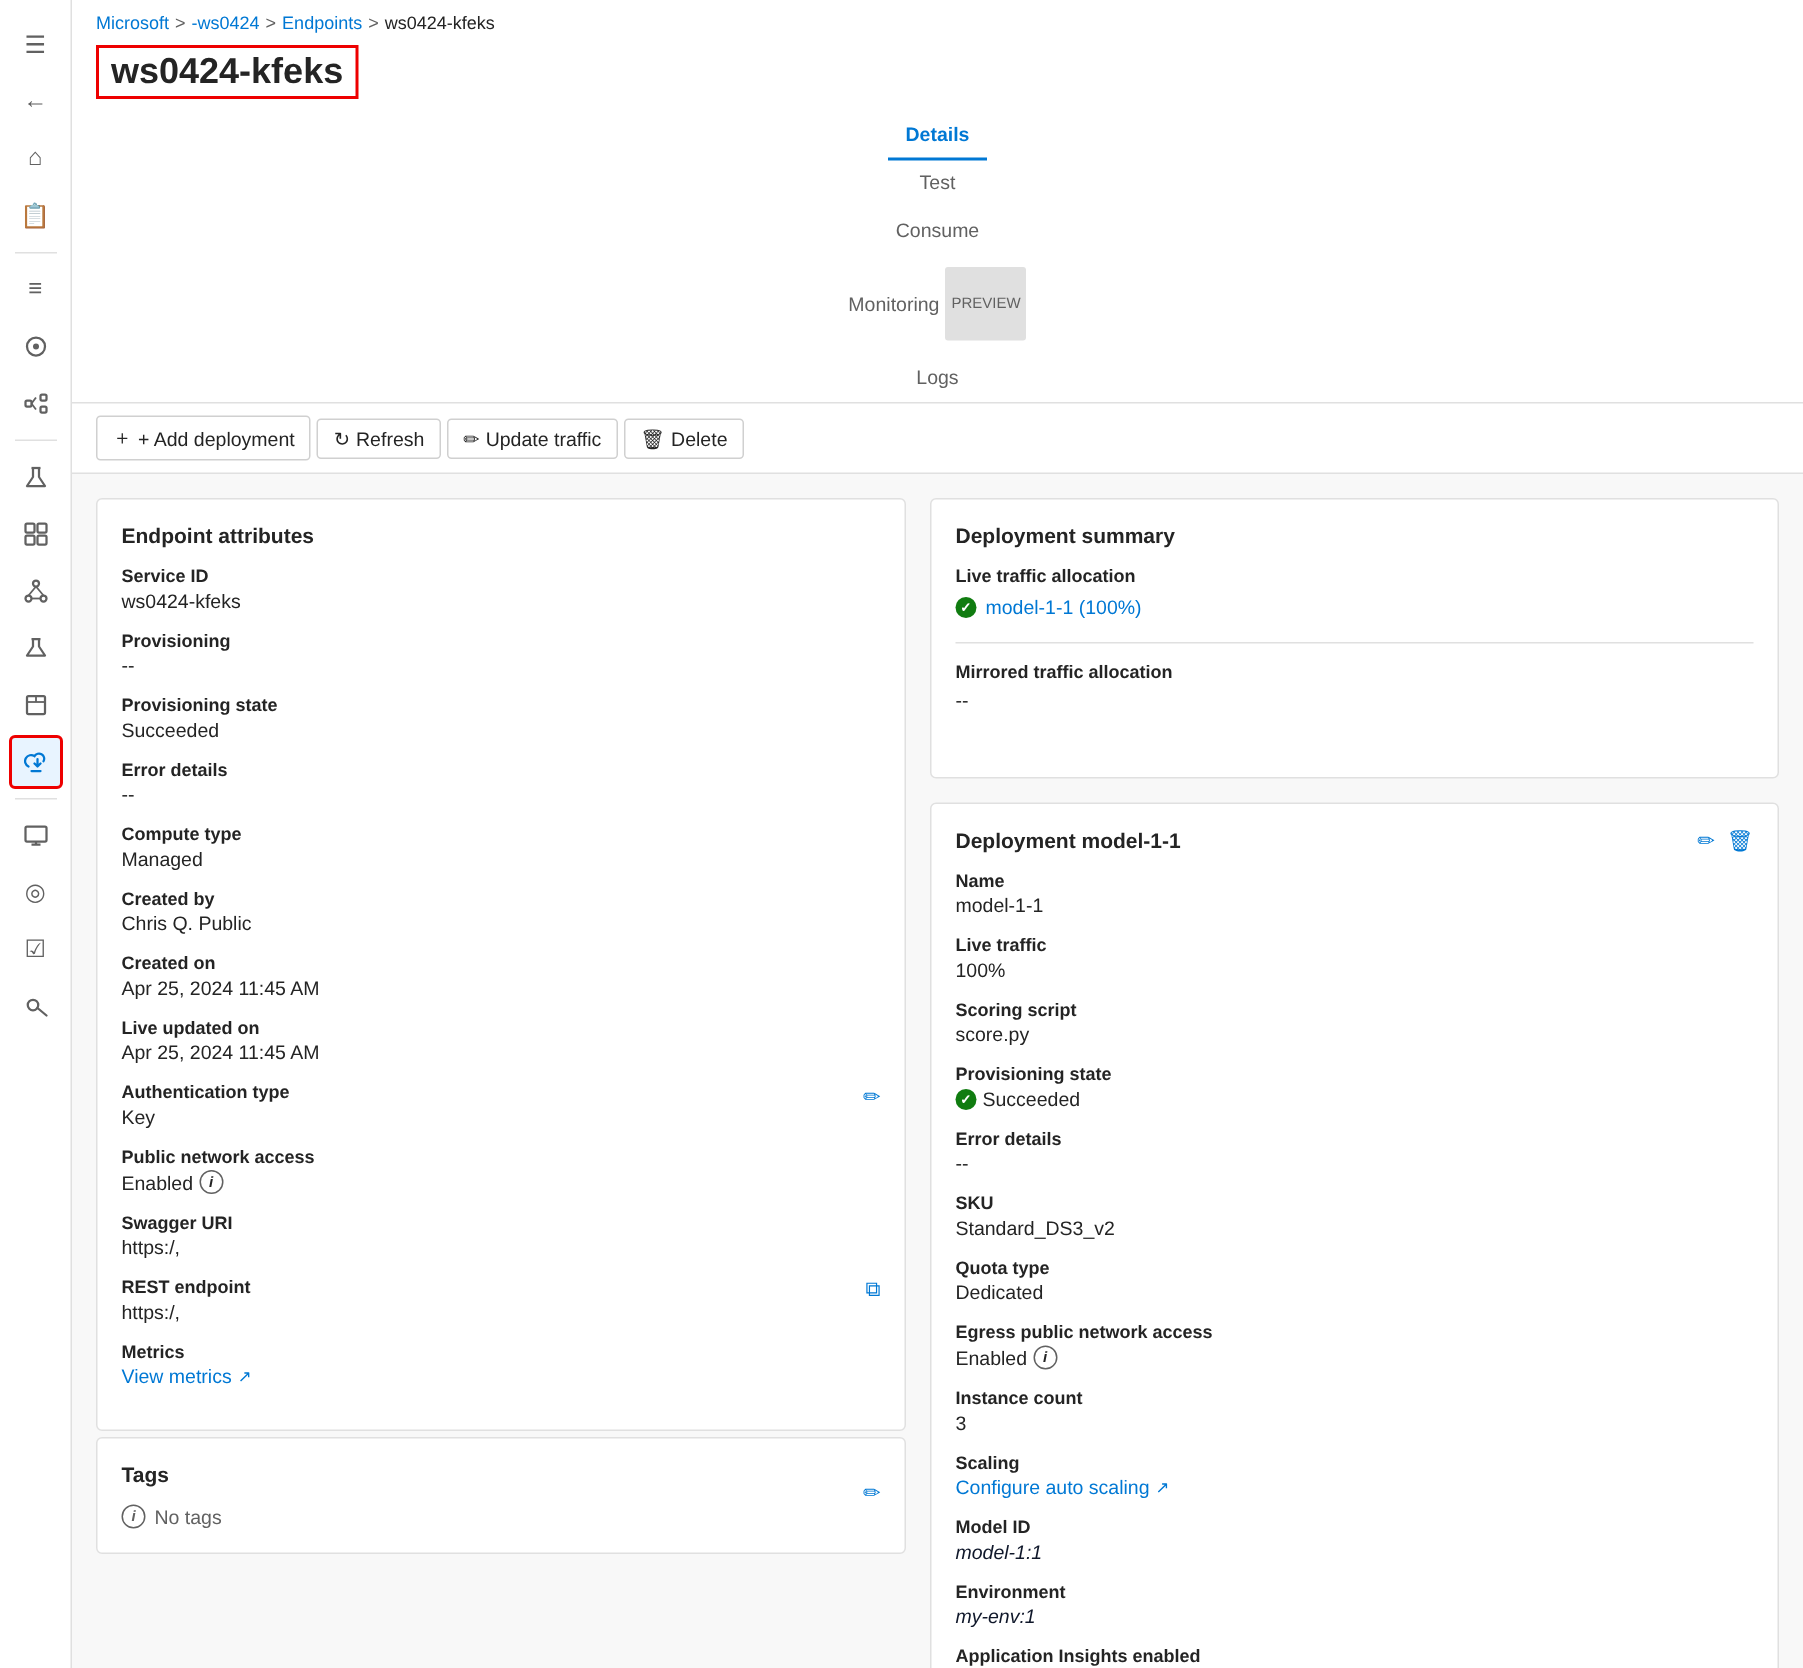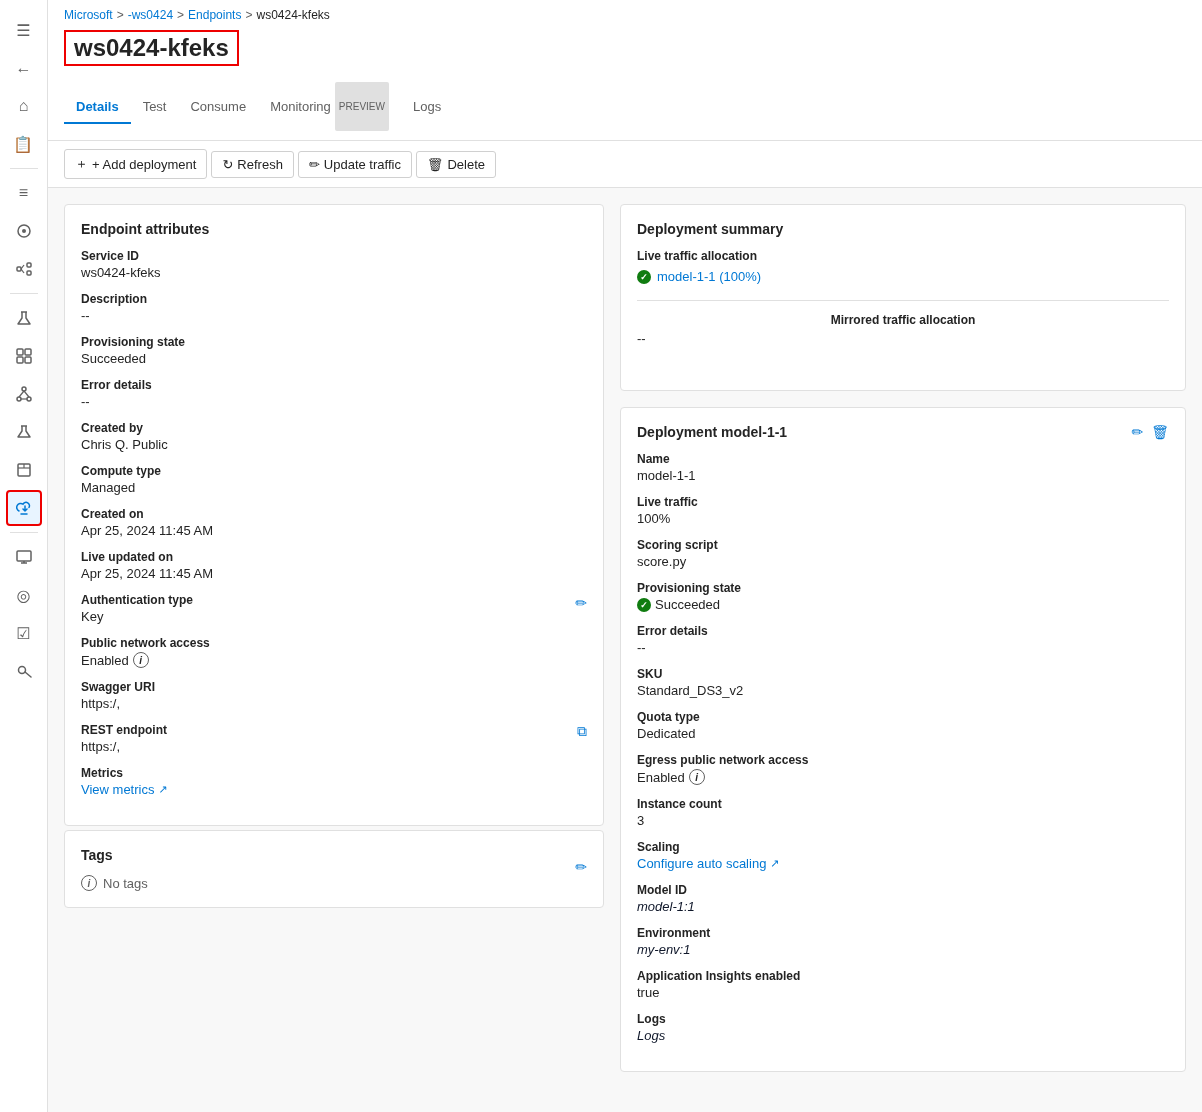--- a/index.html
+++ b/index.html
@@ -72,20 +72,21 @@
     }
 
     
     .tabs {
       display: flex;
       align-items: center;
       padding: 0 16px;
       border-bottom: 1px solid #e0e0e0;
       flex-shrink: 0;
       gap: 0;
+      flex-direction: column;
     }
     .tab {
       padding: 8px 12px;
       cursor: pointer;
       font-size: 13px;
       color: #616161;
       border-bottom: 2px solid transparent;
       margin-bottom: -1px;
       display: flex;
       align-items: center;
@@ -335,42 +336,42 @@
 
       <div class="card">
         <div class="card-title">Endpoint attributes</div>
 
         <div class="attr-row">
           <div class="attr-label">Service ID</div>
           <div class="attr-value">ws0424-kfeks</div>
         </div>
 
         <div class="attr-row">
-          <div class="attr-label">Description</div>
+          <div class="attr-label">Provisioning</div>
           <div class="attr-value">--</div>
         </div>
 
         <div class="attr-row">
           <div class="attr-label">Provisioning state</div>
           <div class="attr-value">Succeeded</div>
         </div>
 
         <div class="attr-row">
           <div class="attr-label">Error details</div>
           <div class="attr-value">--</div>
         </div>
 
         <div class="attr-row">
+          <div class="attr-label">Compute type</div>
+          <div class="attr-value">Managed</div>
+        </div>
+
+        <div class="attr-row">
           <div class="attr-label">Created by</div>
           <div class="attr-value">Chris Q. Public</div>
-        </div>
-
-        <div class="attr-row">
-          <div class="attr-label">Compute type</div>
-          <div class="attr-value">Managed</div>
         </div>
 
         <div class="attr-row">
           <div class="attr-label">Created on</div>
           <div class="attr-value">Apr 25, 2024 11:45 AM</div>
         </div>
 
         <div class="attr-row">
           <div class="attr-label">Live updated on</div>
           <div class="attr-value">Apr 25, 2024 11:45 AM</div>
@@ -432,21 +433,21 @@
       <div class="card deployment-summary">
         <div class="card-title">Deployment summary</div>
         <div class="section">
           <div class="attr-label" style="margin-bottom:6px;">Live traffic allocation</div>
           <div class="traffic-item">
             <span class="traffic-dot"></span>
             <a class="traffic-link">model-1-1 (100%)</a>
           </div>
         </div>
         <div class="section">
-          <div class="attr-label" style="margin-bottom:4px;text-align:center;">Mirrored traffic allocation</div>
+          <div class="attr-label" style="margin-bottom:4px;">Mirrored traffic allocation</div>
           <div class="attr-value">--</div>
         </div>
       </div>
 
       <div class="card">
         <div class="deployment-card-header">
           <div class="card-title" style="margin-bottom:0;">Deployment model-1-1</div>
           <div class="deployment-card-actions">
             <span class="deploy-action-icon">✏</span>
             <span class="deploy-action-icon">🗑</span>

